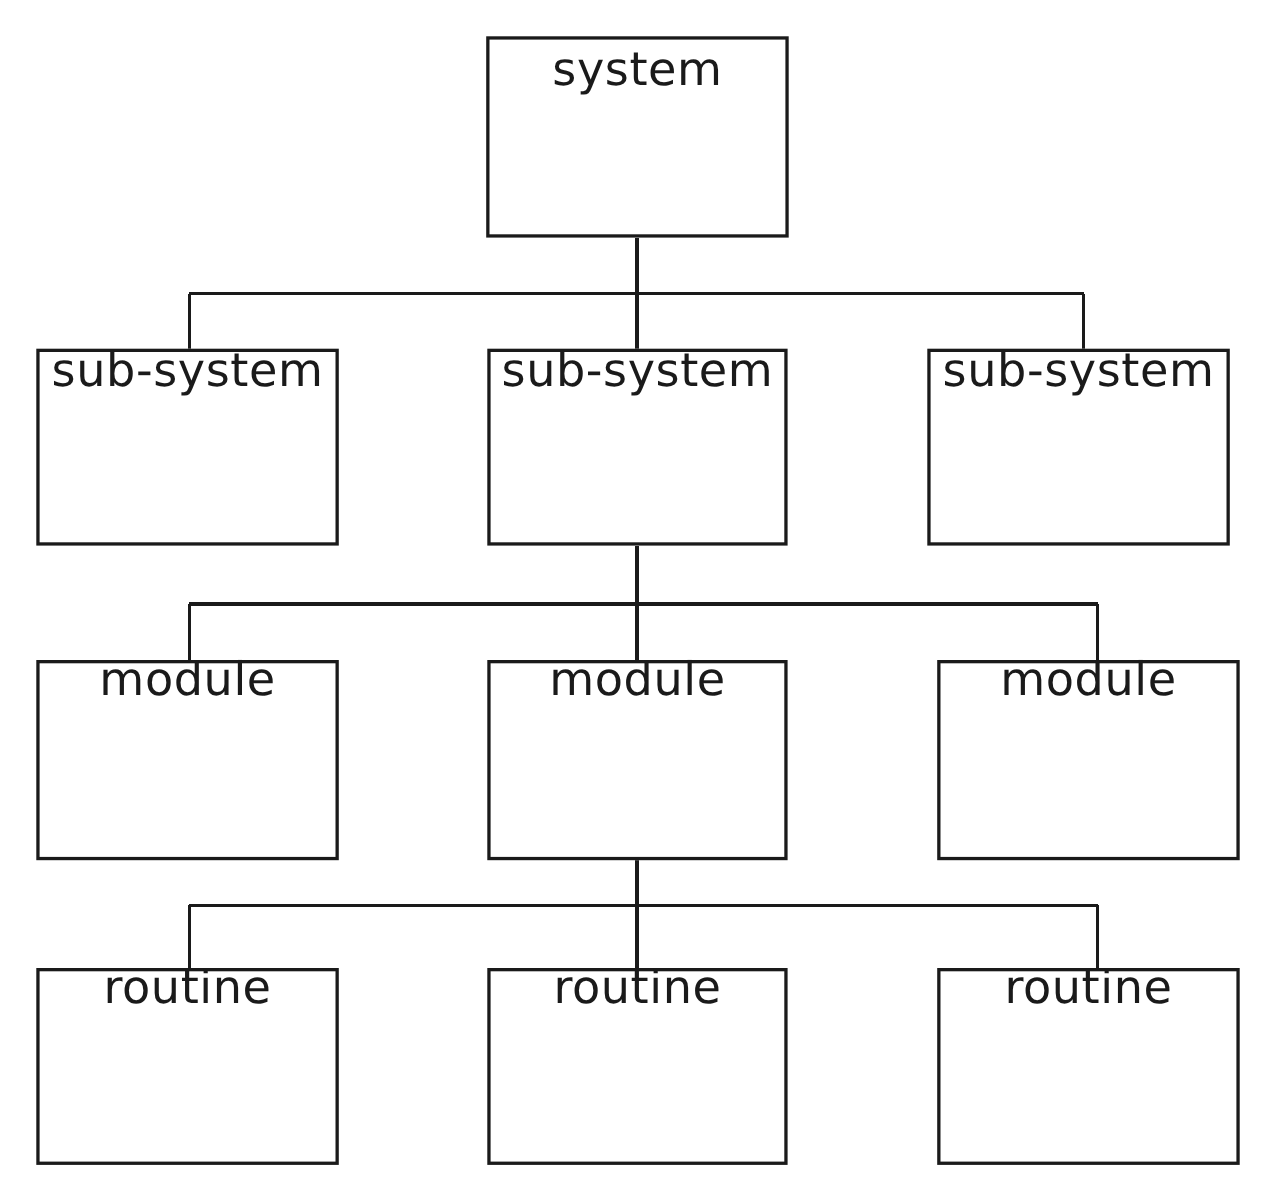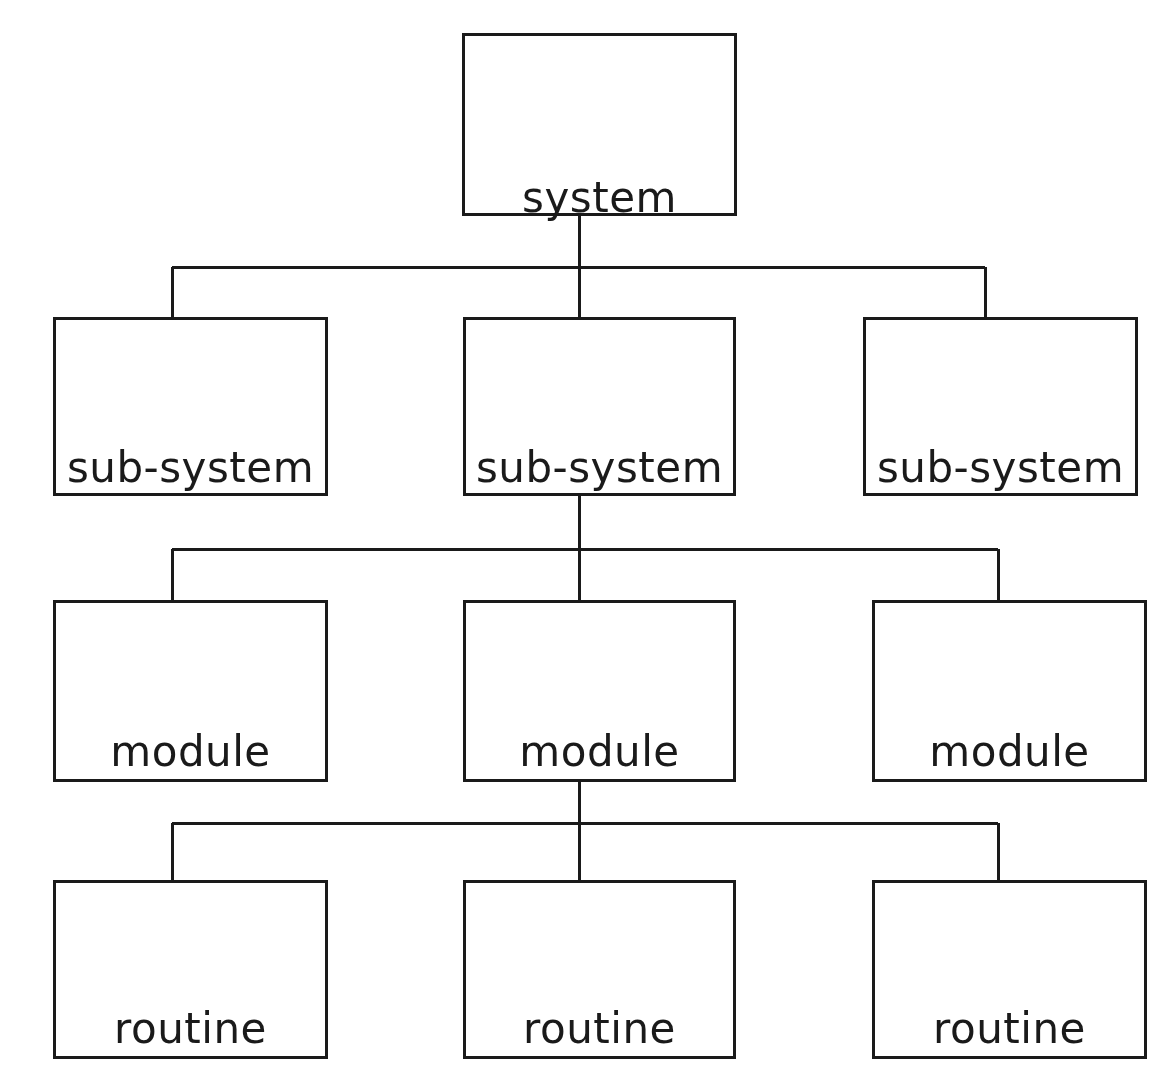--- a/index.html
+++ b/index.html
@@ -23,24 +23,23 @@
     width: 1158px;
     height: 1092px;
     pointer-events: none;
   }
   .node {
     position: absolute;
     box-sizing: border-box;
     background: #ffffff;
     border: 3px solid #1a1a1a;
     display: flex;
-    align-items: flex-end;
+    align-items: flex-start;
     justify-content: center;
     z-index: 2;
-    margin-left: 20px;
   }
   .node-label {
     font-family: "DejaVu Sans", sans-serif;
     font-size: 42px;
     font-weight: 400;
     color: #1a1a1a;
     letter-spacing: 0.5px;
     line-height: 1;
     white-space: nowrap;
     position: relative;

